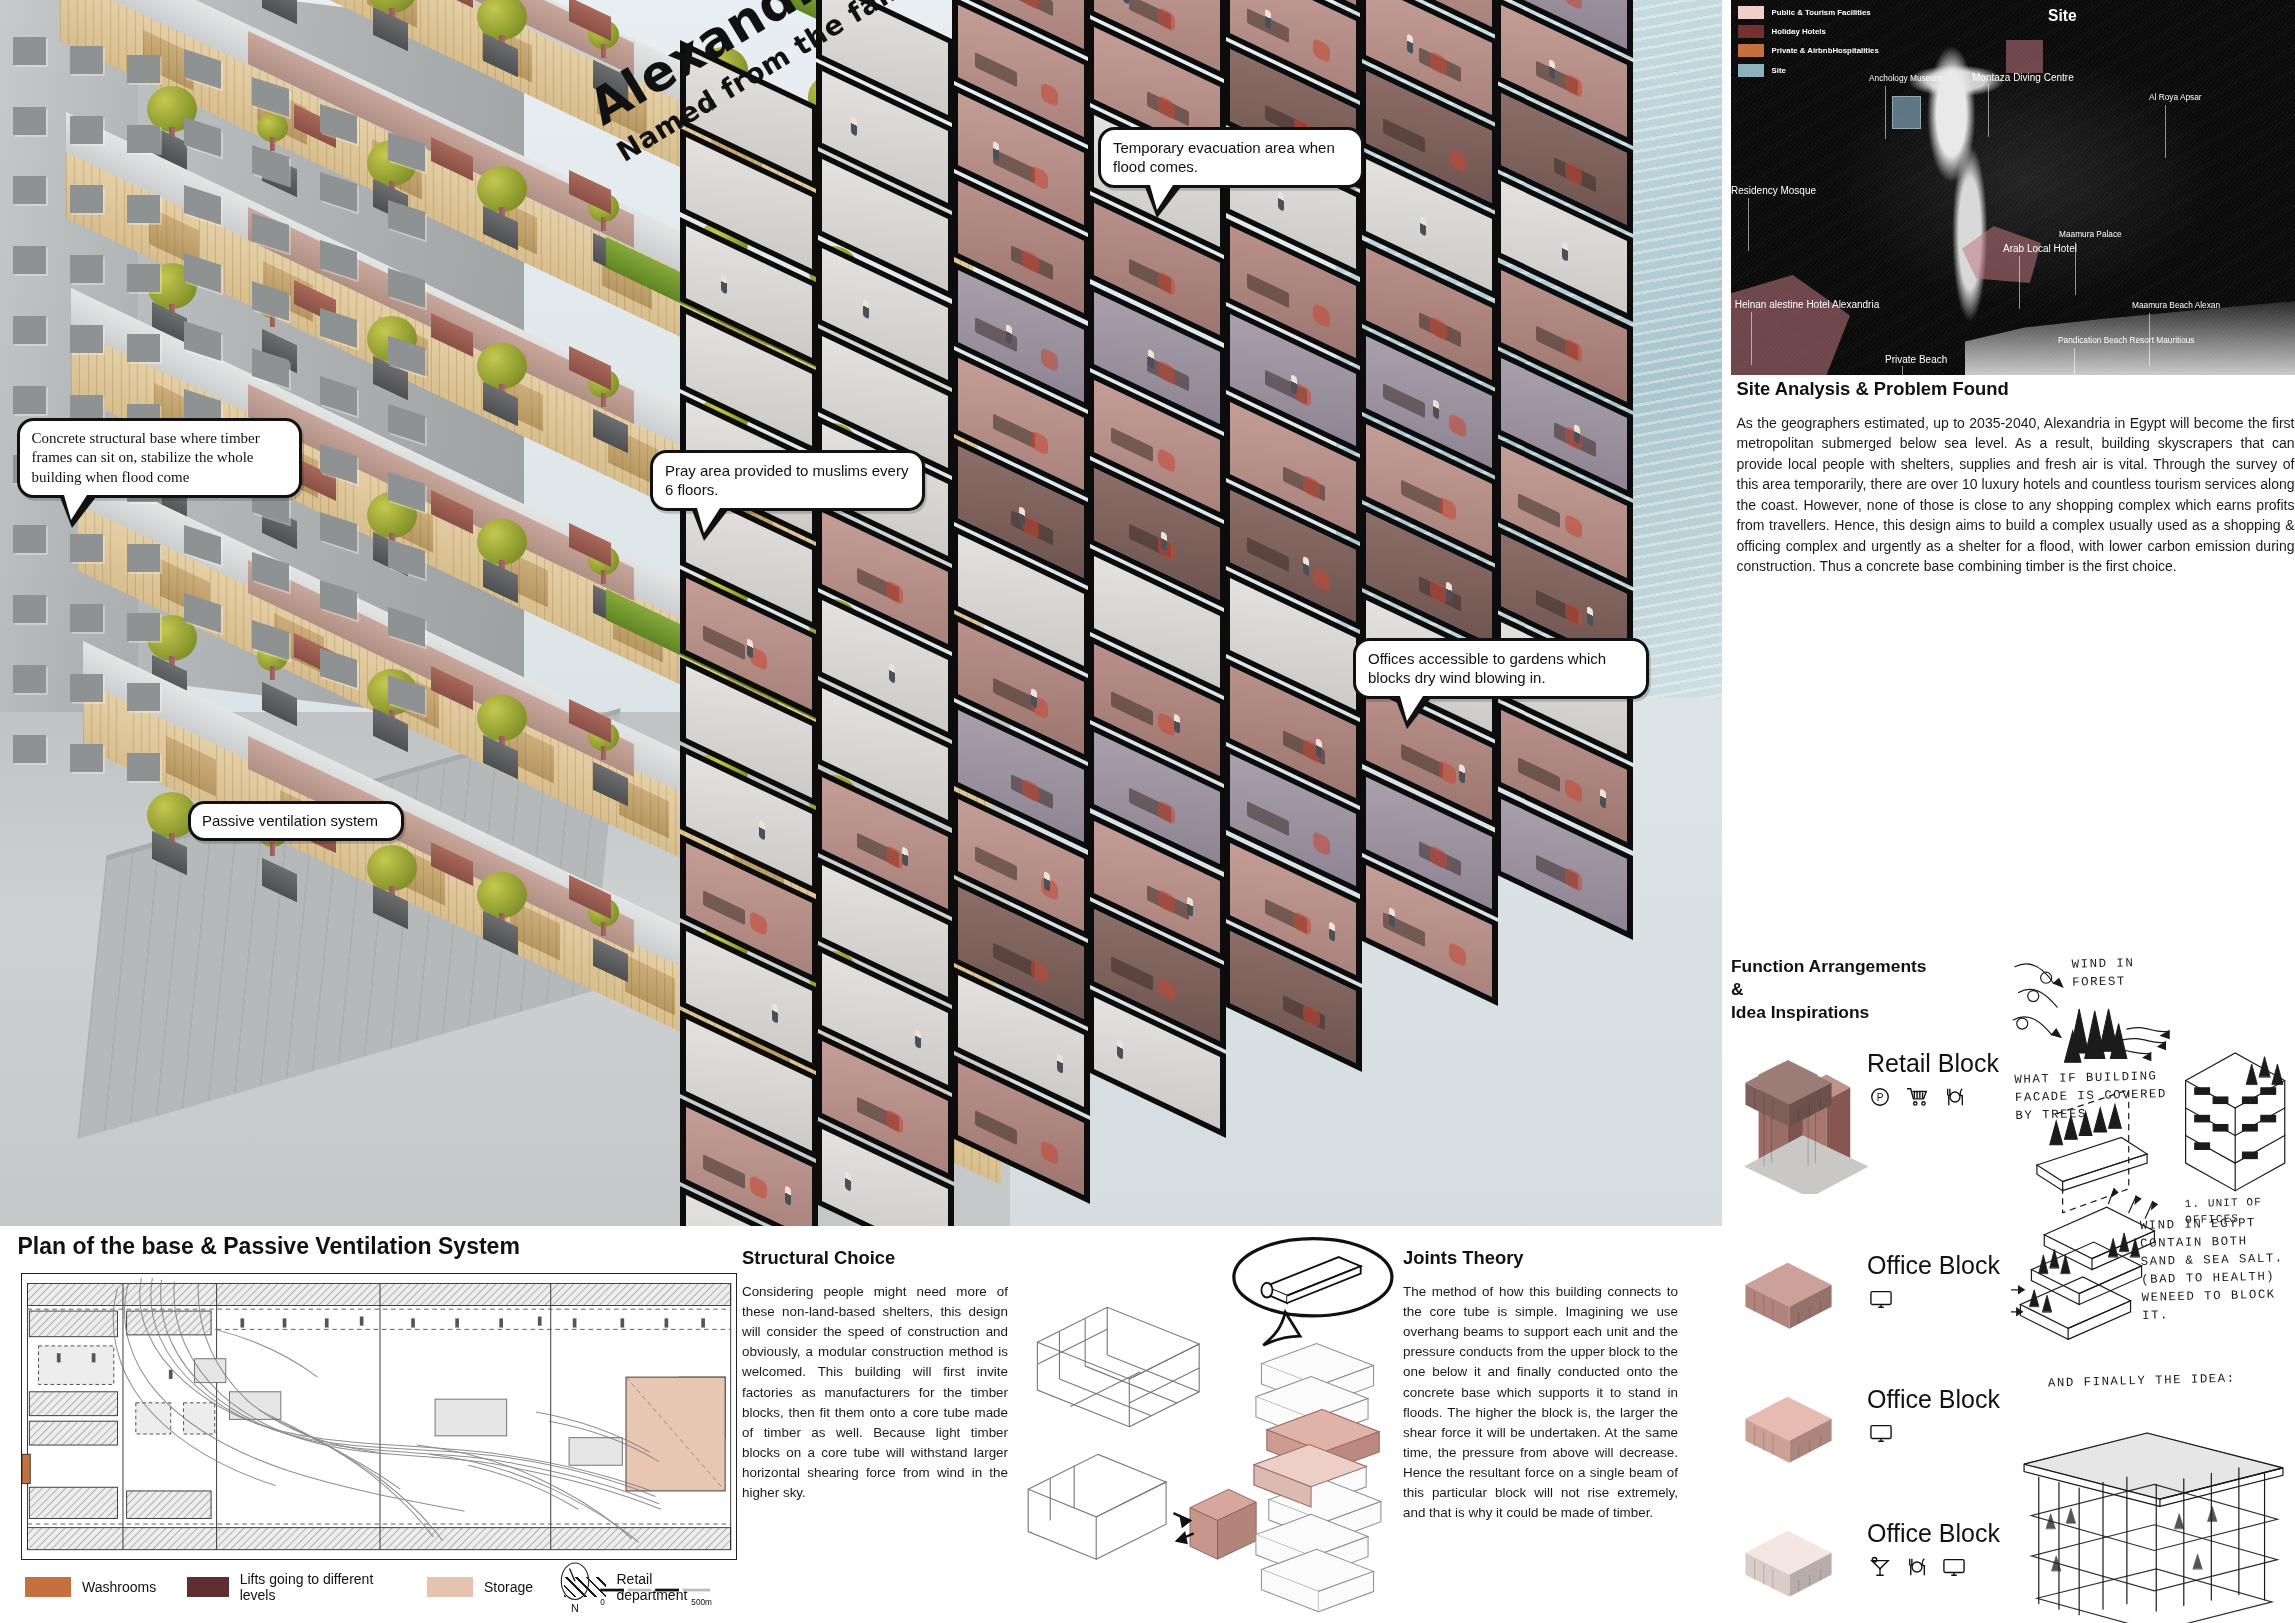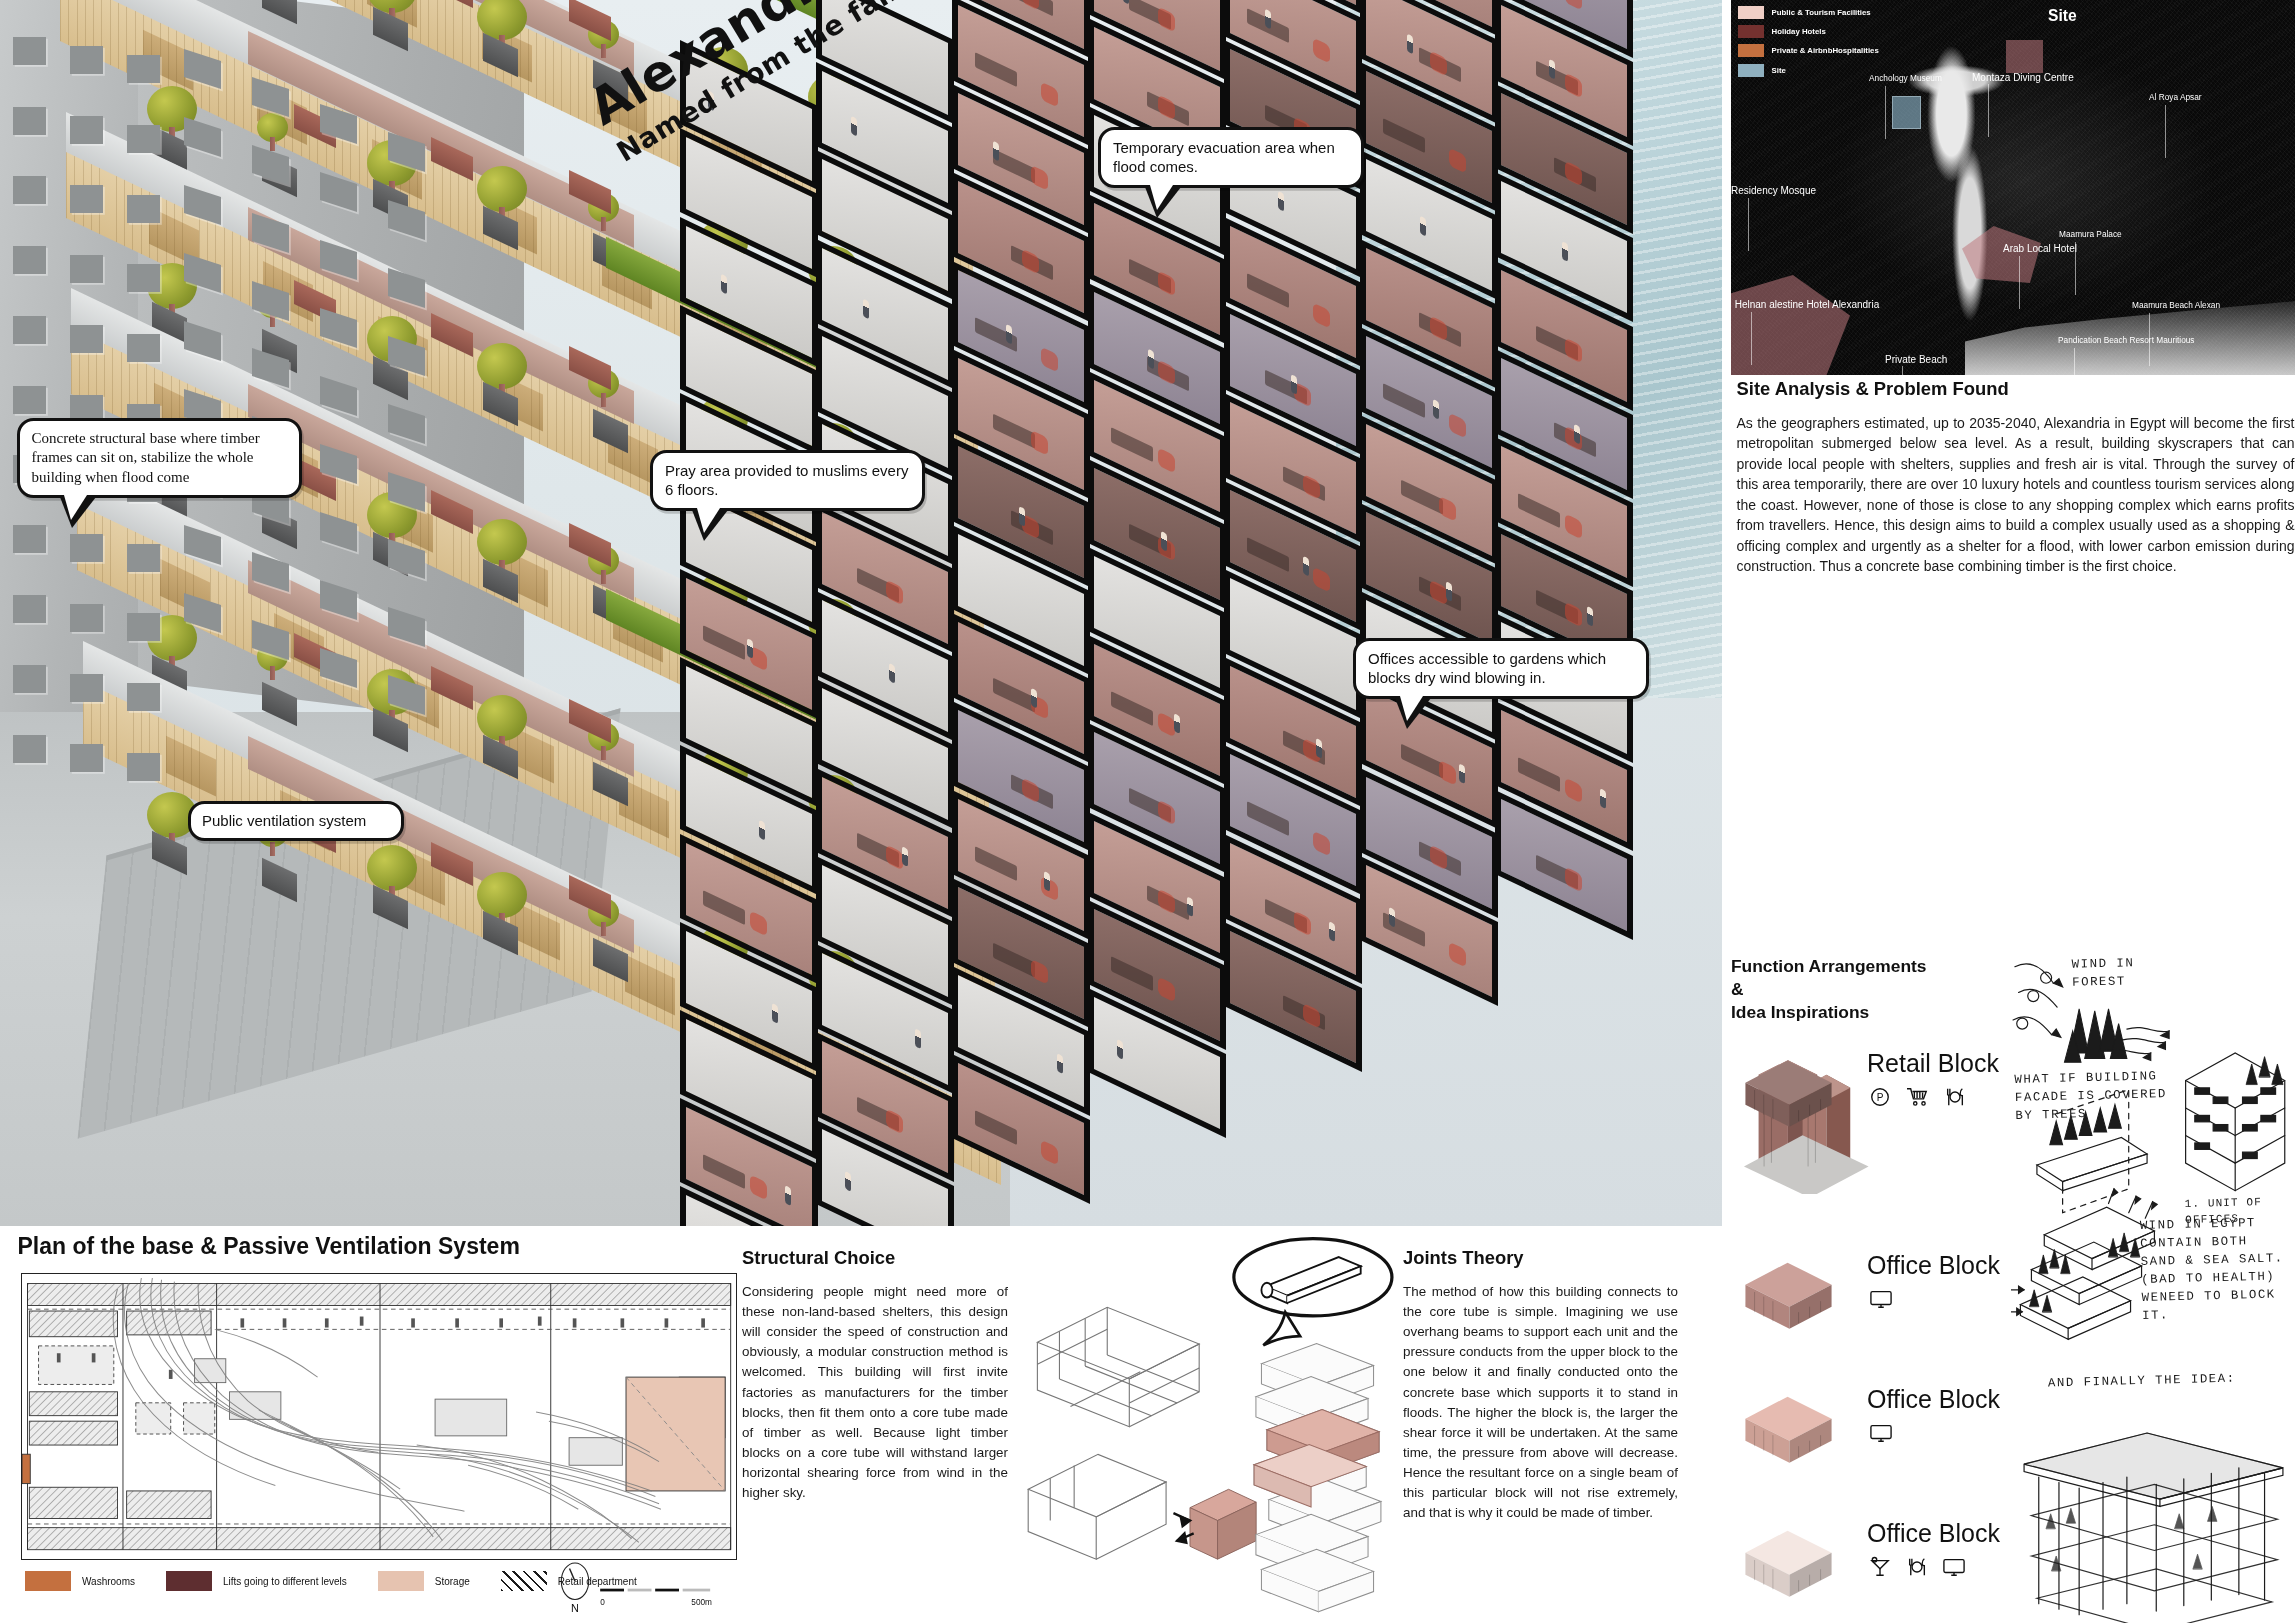--- a/index.html
+++ b/index.html
@@ -265,21 +265,21 @@
     position:absolute; left:5.5px; top:3.7px; font-size:23px; font-weight:bold; color:#111;
     font-family:"Liberation Sans", sans-serif;
   }
   #plan-draw{
     position:absolute; left:9.2px; top:44px; width:716px; height:287px;
     border:0.9px solid #222; background:#fff; overflow:hidden;
   }
   #plan-legend{ position:absolute; left:13px; top:342px; display:flex; align-items:center; gap:0; }
   .pl-item{ display:flex; align-items:center; margin-right:31px; }
   .pl-sw{ width:46px; height:20px; margin-right:11px; border:none; }
-  .pl-item span{ font-size:10px; color:#111; }
+  .pl-item span{ font-size:14px; color:#111; }
   #northmark{ position:absolute; left:542px; top:332px; width:42px; height:55px; }
   #scalebar{ position:absolute; left:588px; top:356px; width:110px; }
 
   
   #structural{
     position:absolute; left:742px; top:1247px; width:266px; height:377px;
   }
   #structural .body-text{ font-size:13.4px; line-height:1.5; }
   #struct-art{ position:absolute; left:1019px; top:1276px; width:239px; height:331px; }
 
@@ -970,21 +970,21 @@
 
 
     <div class="bubble" style="left:1353px;top:638px;width:296px;">
       <span>Offices accessible to gardens which blocks dry wind blowing in.</span>
       <span class="tail" style="left:39px;bottom:-33px;">
           <i></i>
         </span>
     </div>
 
     <div class="bubble" style="left:188px;top:801px;width:216px;padding:7.3px 11px;">
-      <span>Public ventilation system</span>
+      <span>Passive ventilation system</span>
     </div>
   <div class="win" style="left: 13px; top: 37px; width: 33px; height: 27.5px;"></div>
       <div class="win" style="left: 13px; top: 107px; width: 33px; height: 27.5px;"></div>
       <div class="win" style="left: 13px; top: 176px; width: 33px; height: 27.5px;"></div>
       <div class="win" style="left: 13px; top: 246px; width: 33px; height: 27.5px;"></div>
       <div class="win" style="left: 13px; top: 316px; width: 33px; height: 27.5px;"></div>
       <div class="win" style="left: 13px; top: 386px; width: 33px; height: 27.5px;"></div>
       <div class="win" style="left: 13px; top: 455px; width: 33px; height: 27.5px;"></div>
       <div class="win" style="left: 13px; top: 525px; width: 33px; height: 27.5px;"></div>
       <div class="win" style="left: 13px; top: 595px; width: 33px; height: 27.5px;"></div>

